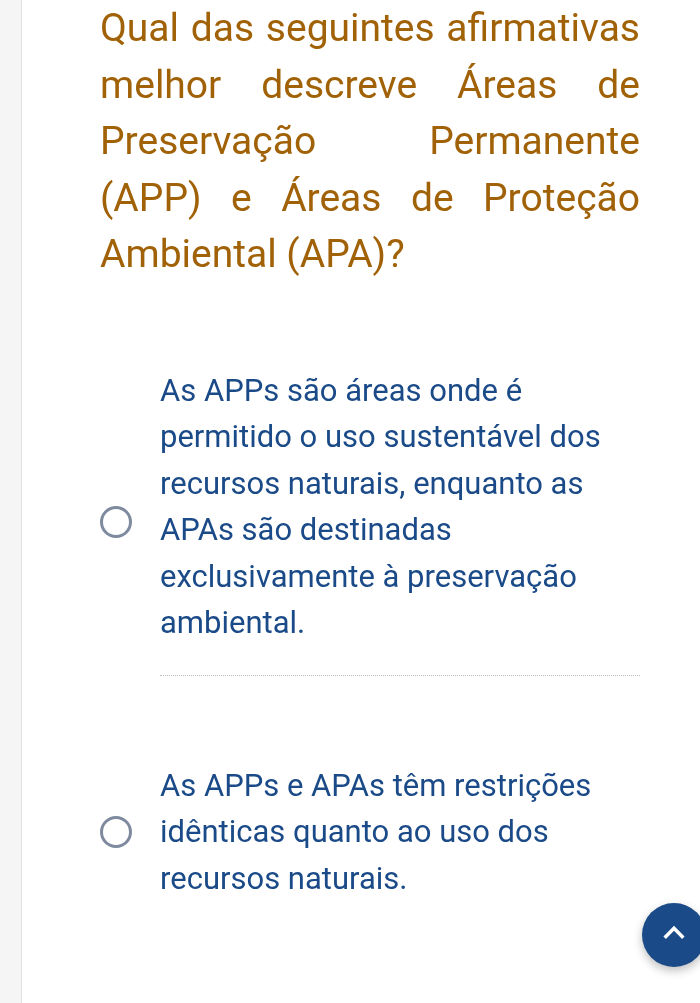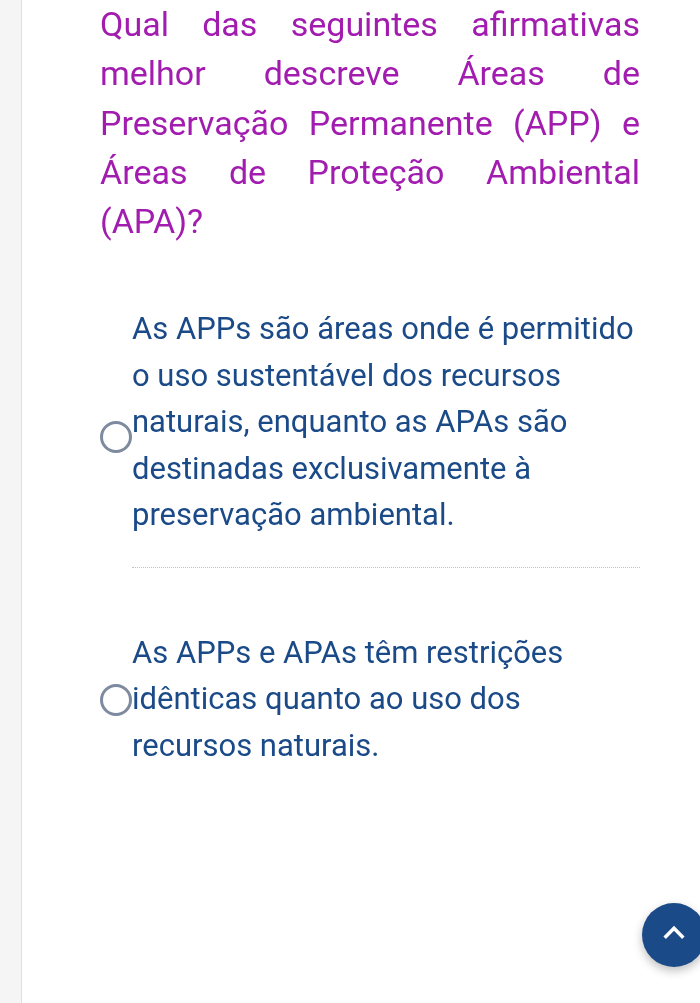--- a/index.html
+++ b/index.html
@@ -26,39 +26,41 @@
       background: #f5f5f5;
       border-right: 1px solid #e0e0e0;
     }
 
     .content {
       margin-left: 22px;
       padding: 0 60px 0 78px;
     }
 
     .question-text {
-      color: #a21caf;
-      font-size: 34px;
+      color: #a16207;
+      font-size: 39px;
       line-height: 1.45;
       font-weight: 400;
       text-align: justify;
       text-align-last: left;
       margin-bottom: 56px;
     }
 
     .options {
       display: flex;
       flex-direction: column;
     }
 
     .option-row {
       display: flex;
       align-items: center;
+      gap: 28px;
       padding: 4px 0 28px 0;
       margin-bottom: 30px;
+      margin-top: 25px;
     }
 
     .option-row:not(:last-child) .option-text-wrap {
       border-bottom: 1px dotted #bfbfbf;
       padding-bottom: 28px;
     }
 
     .option-text-wrap {
       flex: 1;
     }

